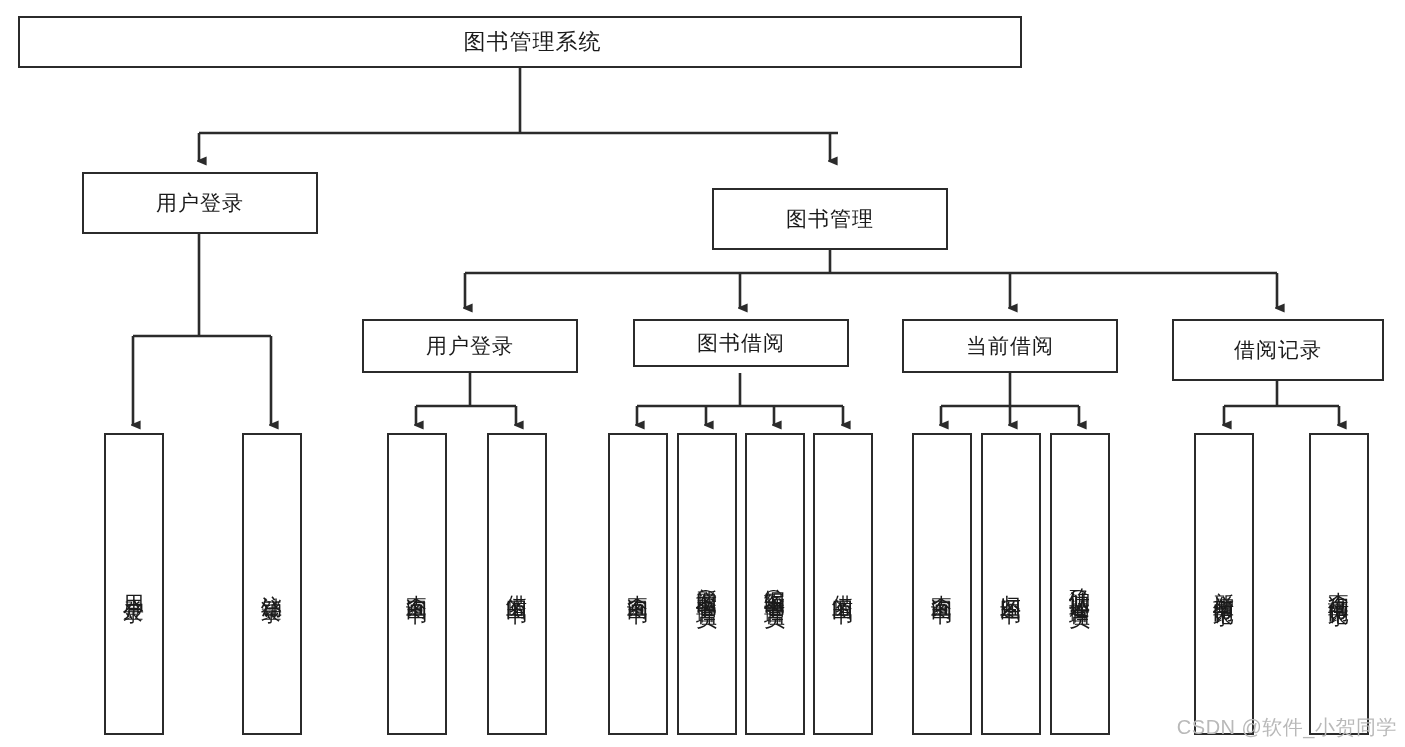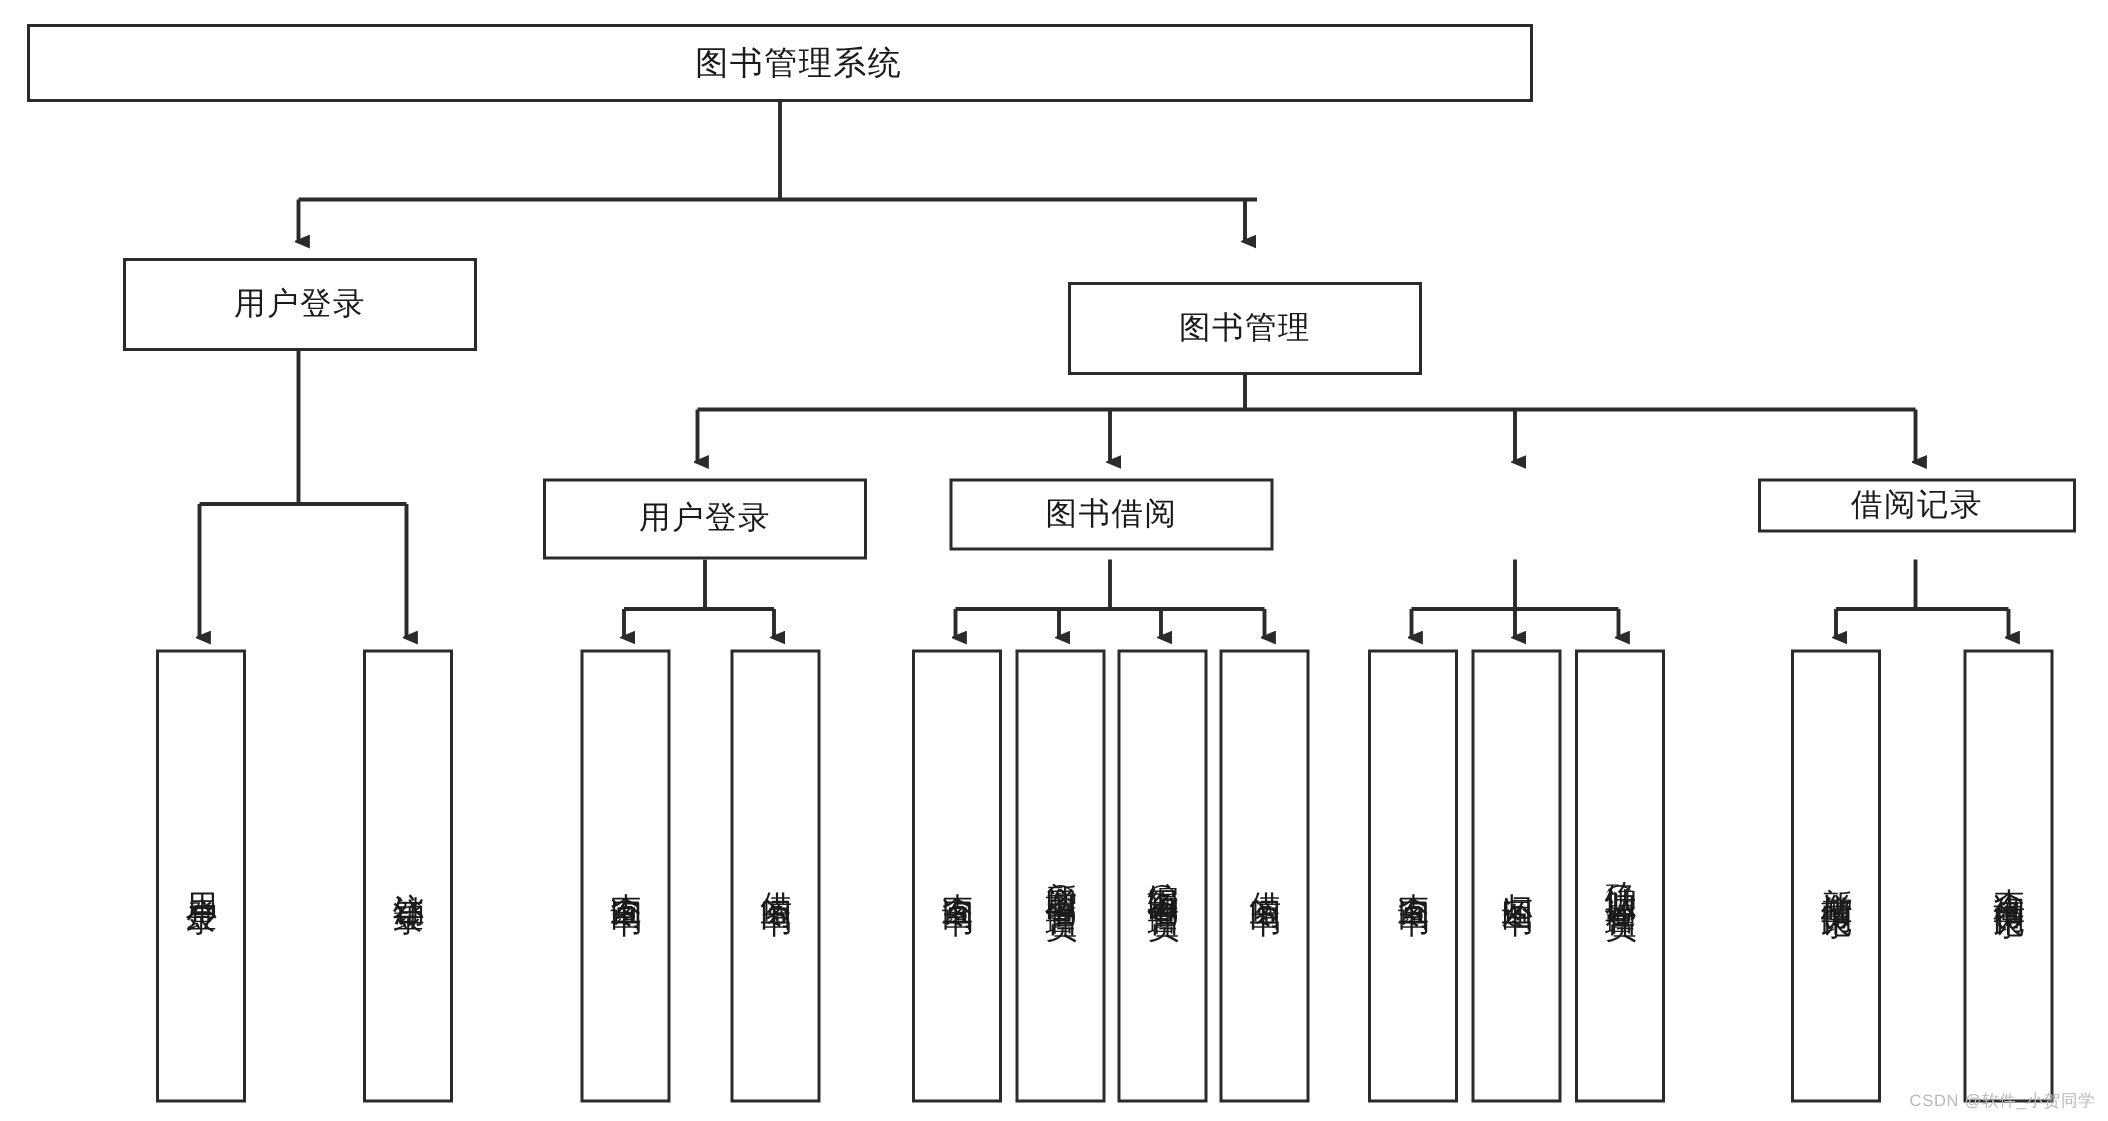--- a/index.html
+++ b/index.html
@@ -38,21 +38,21 @@
     writing-mode:vertical-rl;
     text-orientation:upright;
     font-size:21px;
     letter-spacing:3px;
     line-height:1;
     white-space:nowrap;
   }
   .watermark{
     position:absolute;
     right:8px;bottom:6px;
-    font-size:11px;
+    font-size:20px;
     color:#b9b9b9;
     letter-spacing:.5px;
     white-space:nowrap;
     font-family:"Liberation Sans","DejaVu Sans",sans-serif;
   }
 </style>
 </head>
 <body>
 
 <div id="canvas">
@@ -117,21 +117,24 @@
   <div class="node h-node" style="left:712px;top:172px;width:236px;height:62px;margin-top:16px;">
     <span class="lbl">图书管理</span>
   </div>
 
   <div class="node h-node" style="left:362px;top:319px;width:216px;height:54px;">
     <span class="lbl">用户登录</span>
   </div>
   <div class="node h-node" style="left:633px;top:319px;width:216px;height:48px;">
     <span class="lbl">图书借阅</span>
   </div>
-  <div class="node h-node" style="left:1172px;top:319px;width:212px;height:36px;">
+  <div class="node h-node" style="left:902px;top:319px;width:216px;height:54px;">
+    <span class="lbl">当前借阅</span>
+  </div>
+  <div class="node h-node" style="left:1172px;top:319px;width:212px;height:62px;">
     <span class="lbl">借阅记录</span>
   </div>
 
   <div class="node v-node" style="left:104px;top:433px;width:60px;height:302px;">
     <span class="lbl">用户登录</span>
   </div>
   <div class="node v-node" style="left:242px;top:433px;width:60px;height:302px;">
     <span class="lbl">注销登录</span>
   </div>
 

